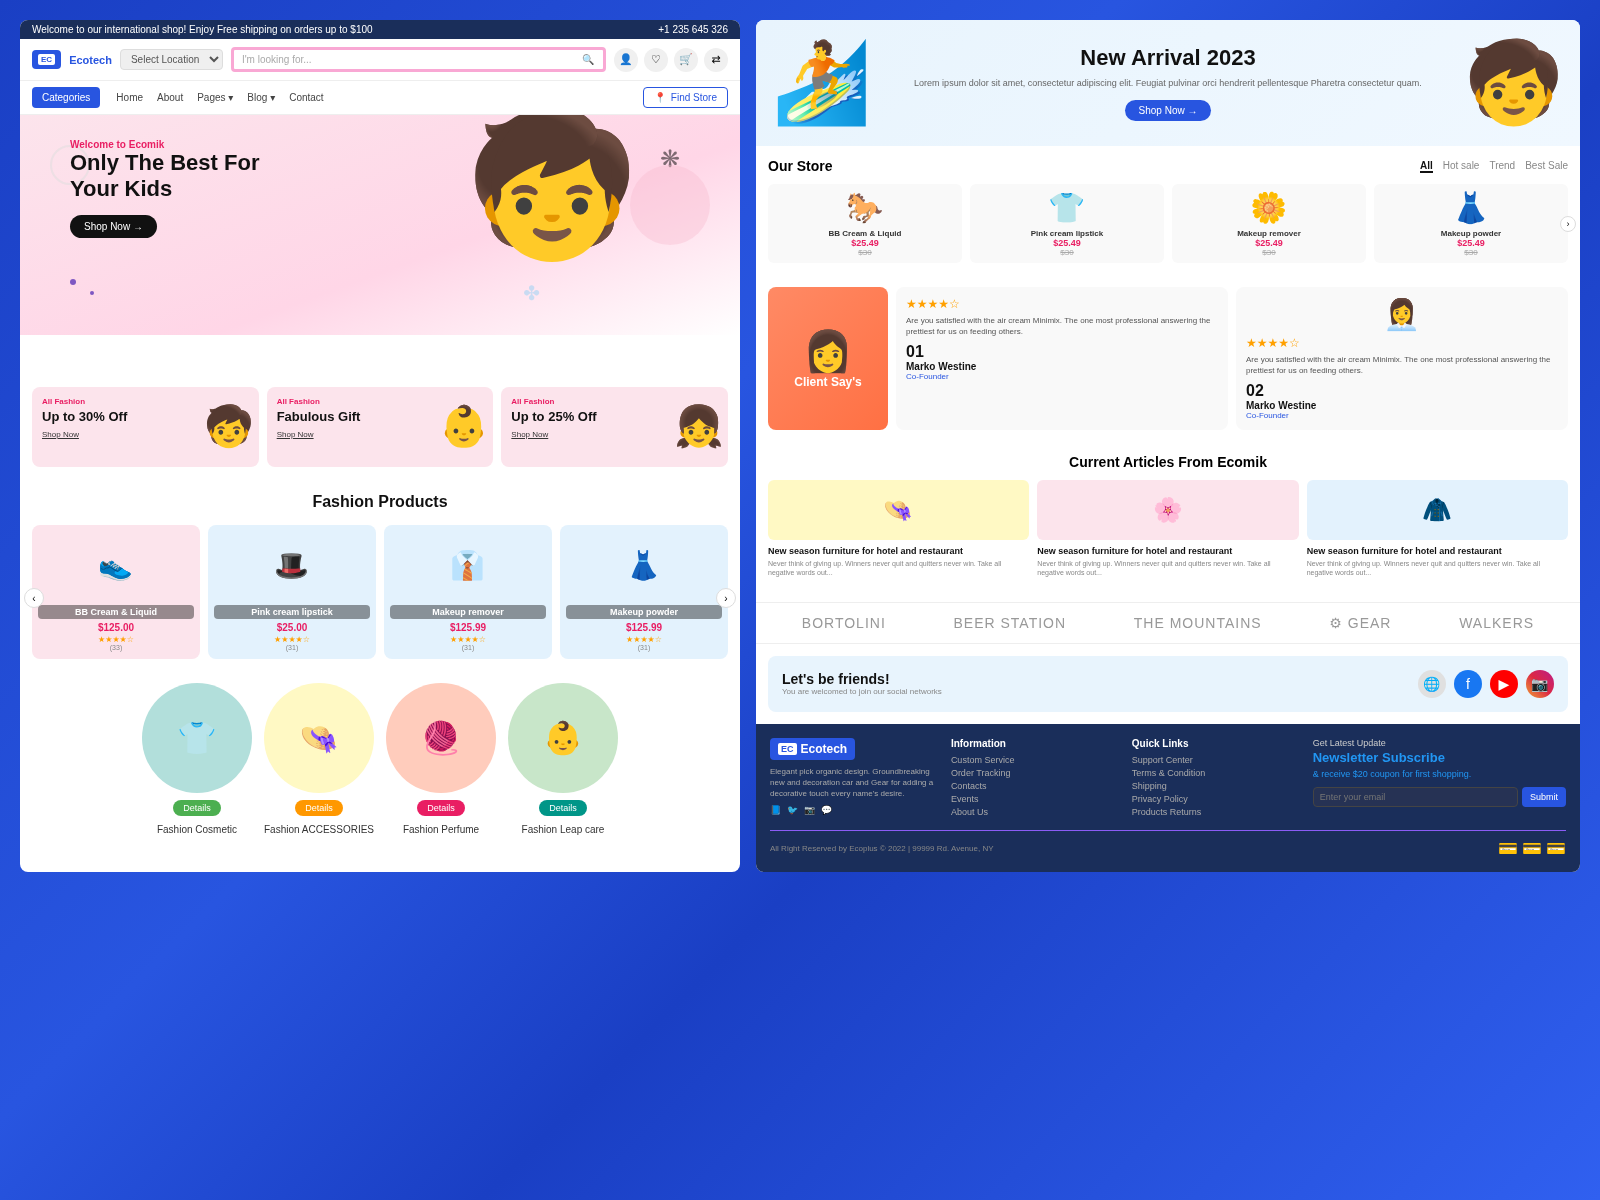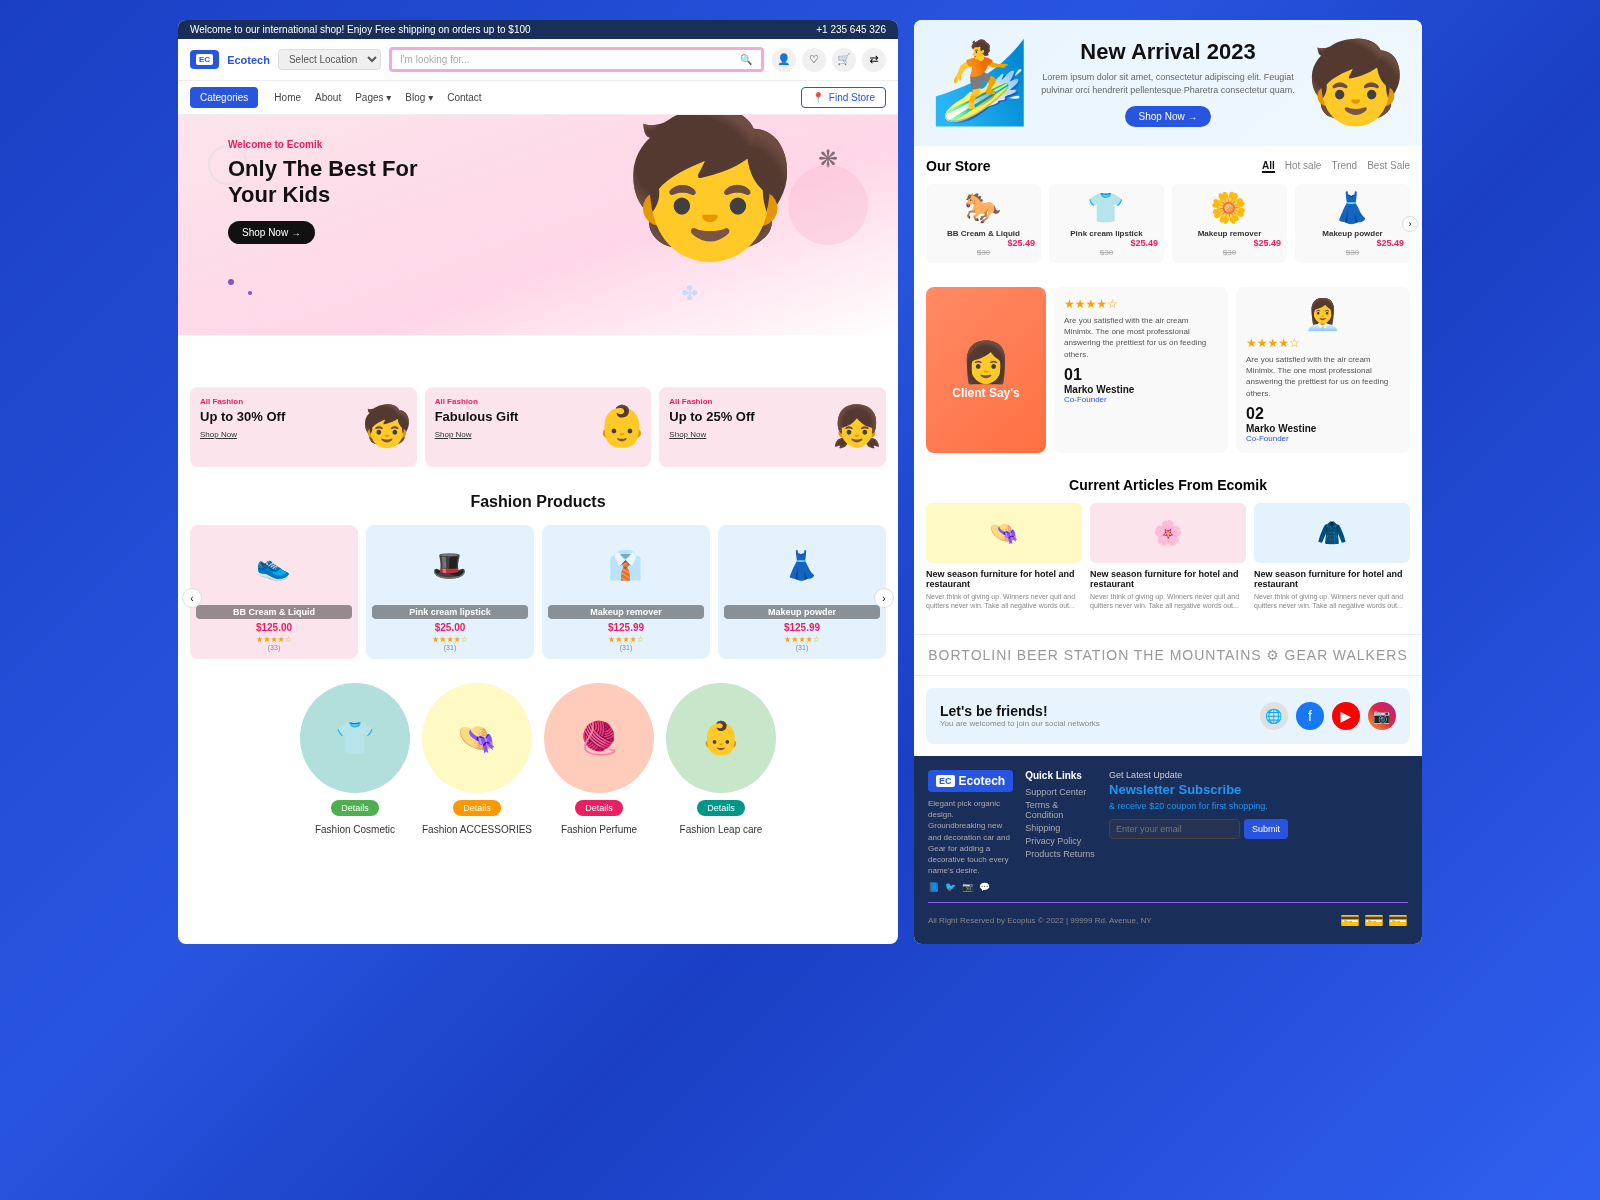--- a/index.html
+++ b/index.html
@@ -10,21 +10,21 @@
       display: flex;
       align-items: flex-start;
       justify-content: center;
       padding: 20px;
       font-family: Arial, sans-serif;
     }
 
     .page-wrapper {
       display: flex;
       gap: 16px;
-      width: 1244px;
+      width: 1560px;
     }
 
     
     .left-panel {
       width: 720px;
       background: #fff;
       border-radius: 8px;
       overflow: hidden;
       flex-shrink: 0;
     }
@@ -145,21 +145,21 @@
       background: linear-gradient(160deg, #fce4ec 0%, #ffd6e7 60%, #fff 100%);
       position: relative;
       padding: 24px 20px 0 20px;
       min-height: 220px;
       overflow: hidden;
     }
     .hero-welcome {
       color: #e91e63;
       font-size: 10px;
       font-weight: 600;
-      margin-bottom: 6px;
+      margin-bottom: 0;
     }
     .hero-title {
       font-size: 22px;
       font-weight: 900;
       color: #111;
       line-height: 1.2;
       margin-bottom: 12px;
     }
     .hero-btn {
       background: #111;
@@ -384,21 +384,21 @@
     }
     .store-prod {
       flex: 1;
       text-align: center;
       background: #f9f9f9;
       border-radius: 6px;
       padding: 6px;
     }
     .store-prod-img { font-size: 30px; margin-bottom: 4px; }
     .store-prod-name { font-size: 8px; font-weight: bold; color: #333; }
-    .store-prod-price { font-size: 9px; color: #e91e63; font-weight: bold; text-align: right; }
+    .store-prod-price { font-size: 9px; color: #e91e63; font-weight: bold; }
     .store-prod-old { font-size: 8px; color: #aaa; text-decoration: line-through; }
     .store-arrow {
       position: absolute;
       right: -8px;
       top: 50%;
       transform: translateY(-50%);
       width: 16px; height: 16px;
       background: #fff;
       border: 1px solid #ddd;
       border-radius: 50%;
@@ -858,20 +858,28 @@
           </div>
           <div style="font-size:8px;color:#aaa;line-height:1.4;margin-bottom:6px;">Elegant pick organic design. Groundbreaking new and decoration car and Gear for adding a decorative touch every name's desire.</div>
           <div style="display:flex;gap:6px;">
             <span>📘</span>
             <span>🐦</span>
             <span>📷</span>
             <span>💬</span>
           </div>
         </div>
         <div>
+          <div class="footer-col-title">Information</div>
+          <div class="footer-col-item">Custom Service</div>
+          <div class="footer-col-item">Order Tracking</div>
+          <div class="footer-col-item">Contacts</div>
+          <div class="footer-col-item">Events</div>
+          <div class="footer-col-item">About Us</div>
+        </div>
+        <div>
           <div class="footer-col-title">Quick Links</div>
           <div class="footer-col-item">Support Center</div>
           <div class="footer-col-item">Terms &amp; Condition</div>
           <div class="footer-col-item">Shipping</div>
           <div class="footer-col-item">Privacy Policy</div>
           <div class="footer-col-item">Products Returns</div>
         </div>
         <div>
           <div style="font-size:9px;color:#ccc;margin-bottom:2px;">Get Latest Update</div>
           <div class="newsletter-title">Newsletter Subscribe</div>

